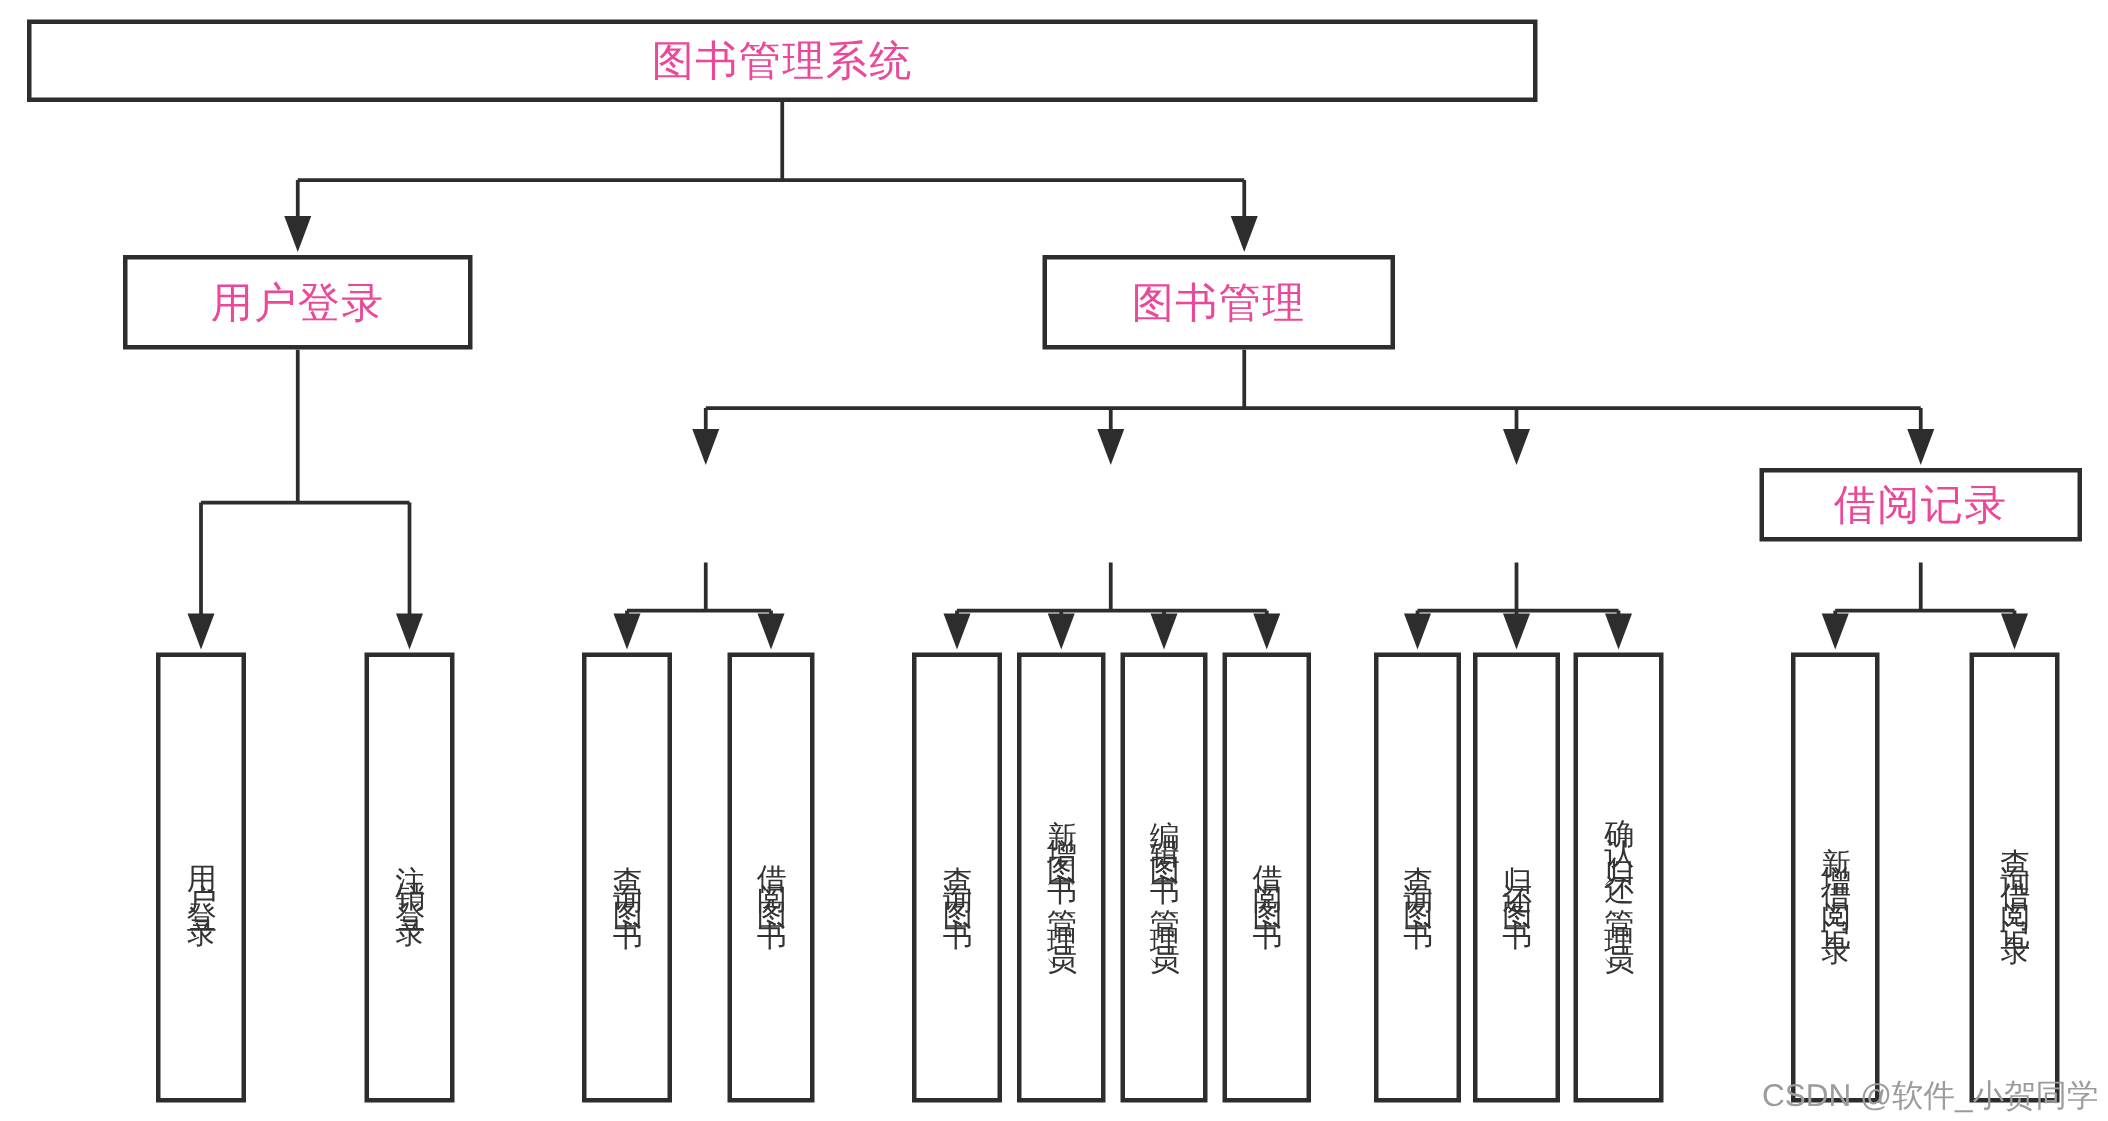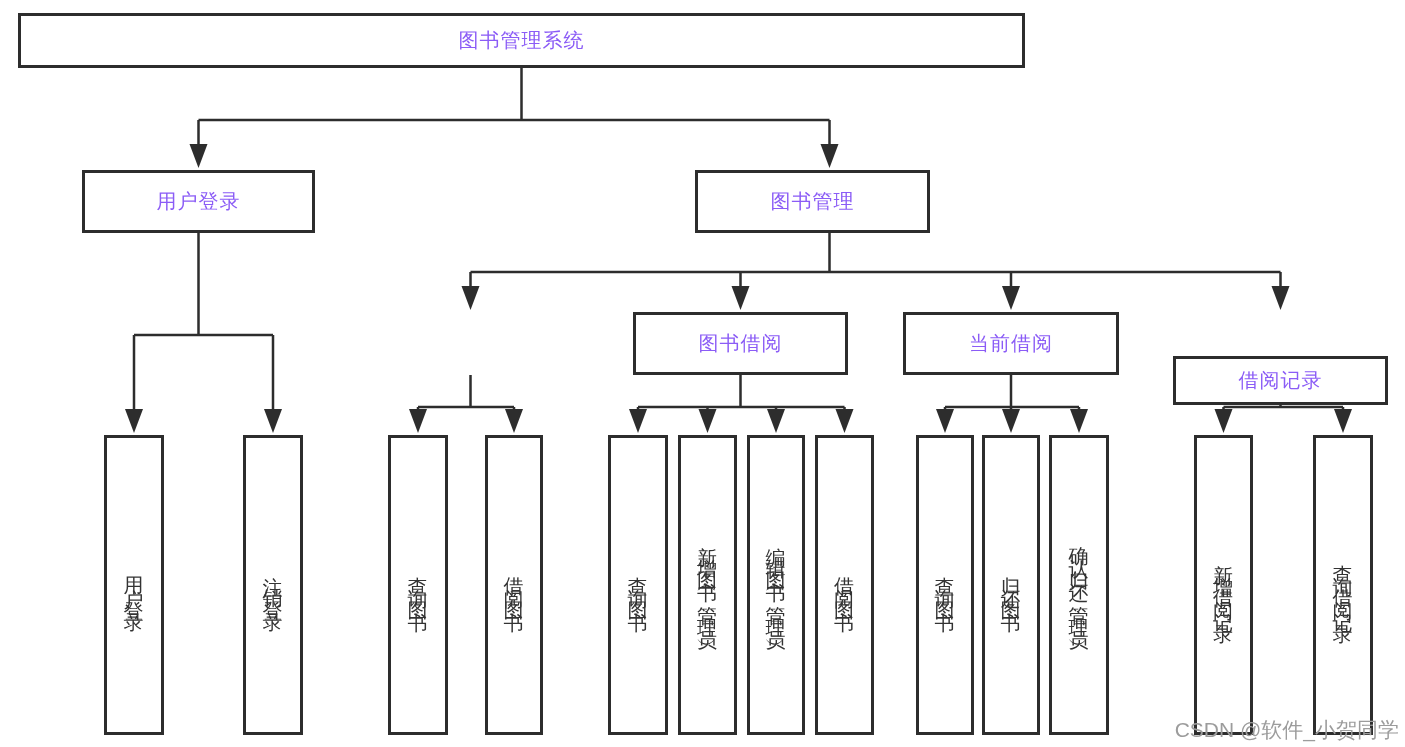--- a/index.html
+++ b/index.html
@@ -22,23 +22,23 @@
     position: absolute;
     box-sizing: border-box;
     border: 3px solid #2d2d2d;
     background: #ffffff;
     display: flex;
     align-items: center;
     justify-content: center;
     z-index: 1;
   }
   .node .hlabel {
-    font-size: 20px;
+    font-size: 28px;
     letter-spacing: 1px;
-    color: #8b5cf6;
+    color: #ec4899;
     white-space: nowrap;
   }
   .leaf .vlabel {
     writing-mode: vertical-rl;
     text-orientation: mixed;
     font-size: 20px;
     letter-spacing: 12px;
     line-height: 1;
     color: #333333;
   }
@@ -92,27 +92,21 @@
     <span class="hlabel">图书管理系统</span>
   </div>
 
   <div class="node" style="left:82px; top:170px; width:233px; height:63px;">
     <span class="hlabel">用户登录</span>
   </div>
   <div class="node" style="left:695px; top:170px; width:235px; height:63px;">
     <span class="hlabel">图书管理</span>
   </div>
 
-  <div class="node" style="left:633px; top:312px; width:215px; height:63px;">
-    <span class="hlabel">图书借阅</span>
-  </div>
-  <div class="node" style="left:903px; top:312px; width:216px; height:63px;">
-    <span class="hlabel">当前借阅</span>
-  </div>
-  <div class="node" style="left:1173px; top:312px; width:215px; height:49px;margin-top:44px;">
+  <div class="node" style="left:1173px; top:312px; width:215px; height:49px;">
     <span class="hlabel">借阅记录</span>
   </div>
 
   <div class="node leaf" style="left:104px; top:435px; width:60px; height:300px;">
     <span class="vlabel">用户登录</span>
   </div>
   <div class="node leaf" style="left:243px; top:435px; width:60px; height:300px;">
     <span class="vlabel">注销登录</span>
   </div>
 

